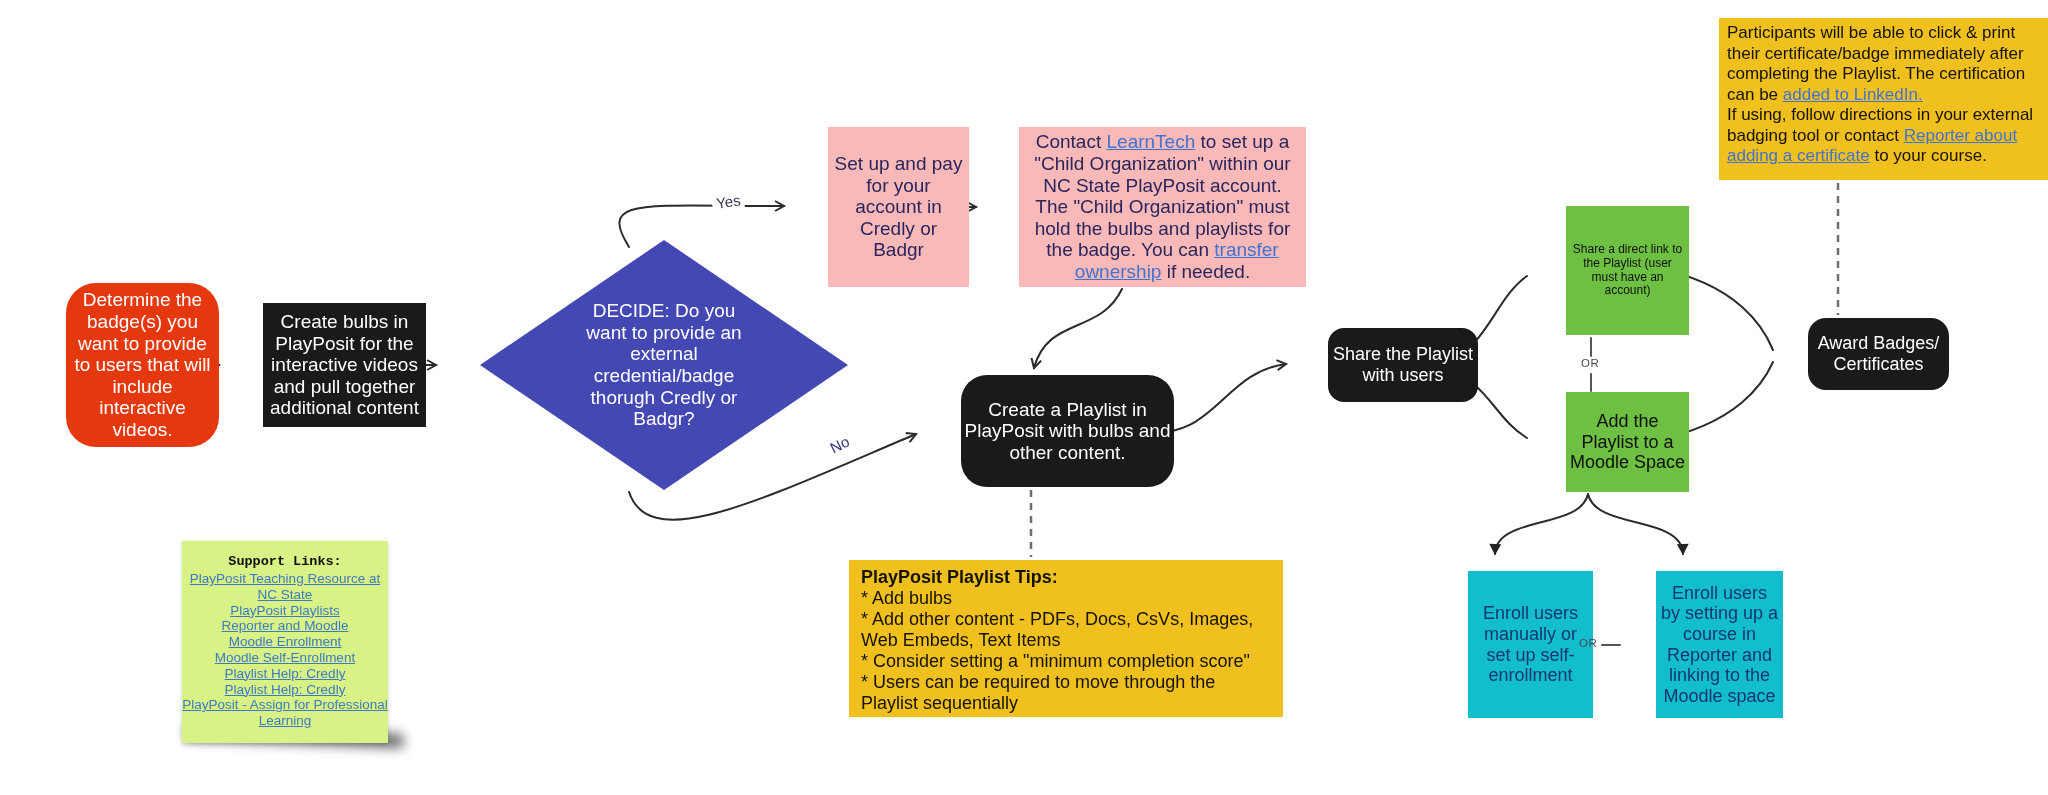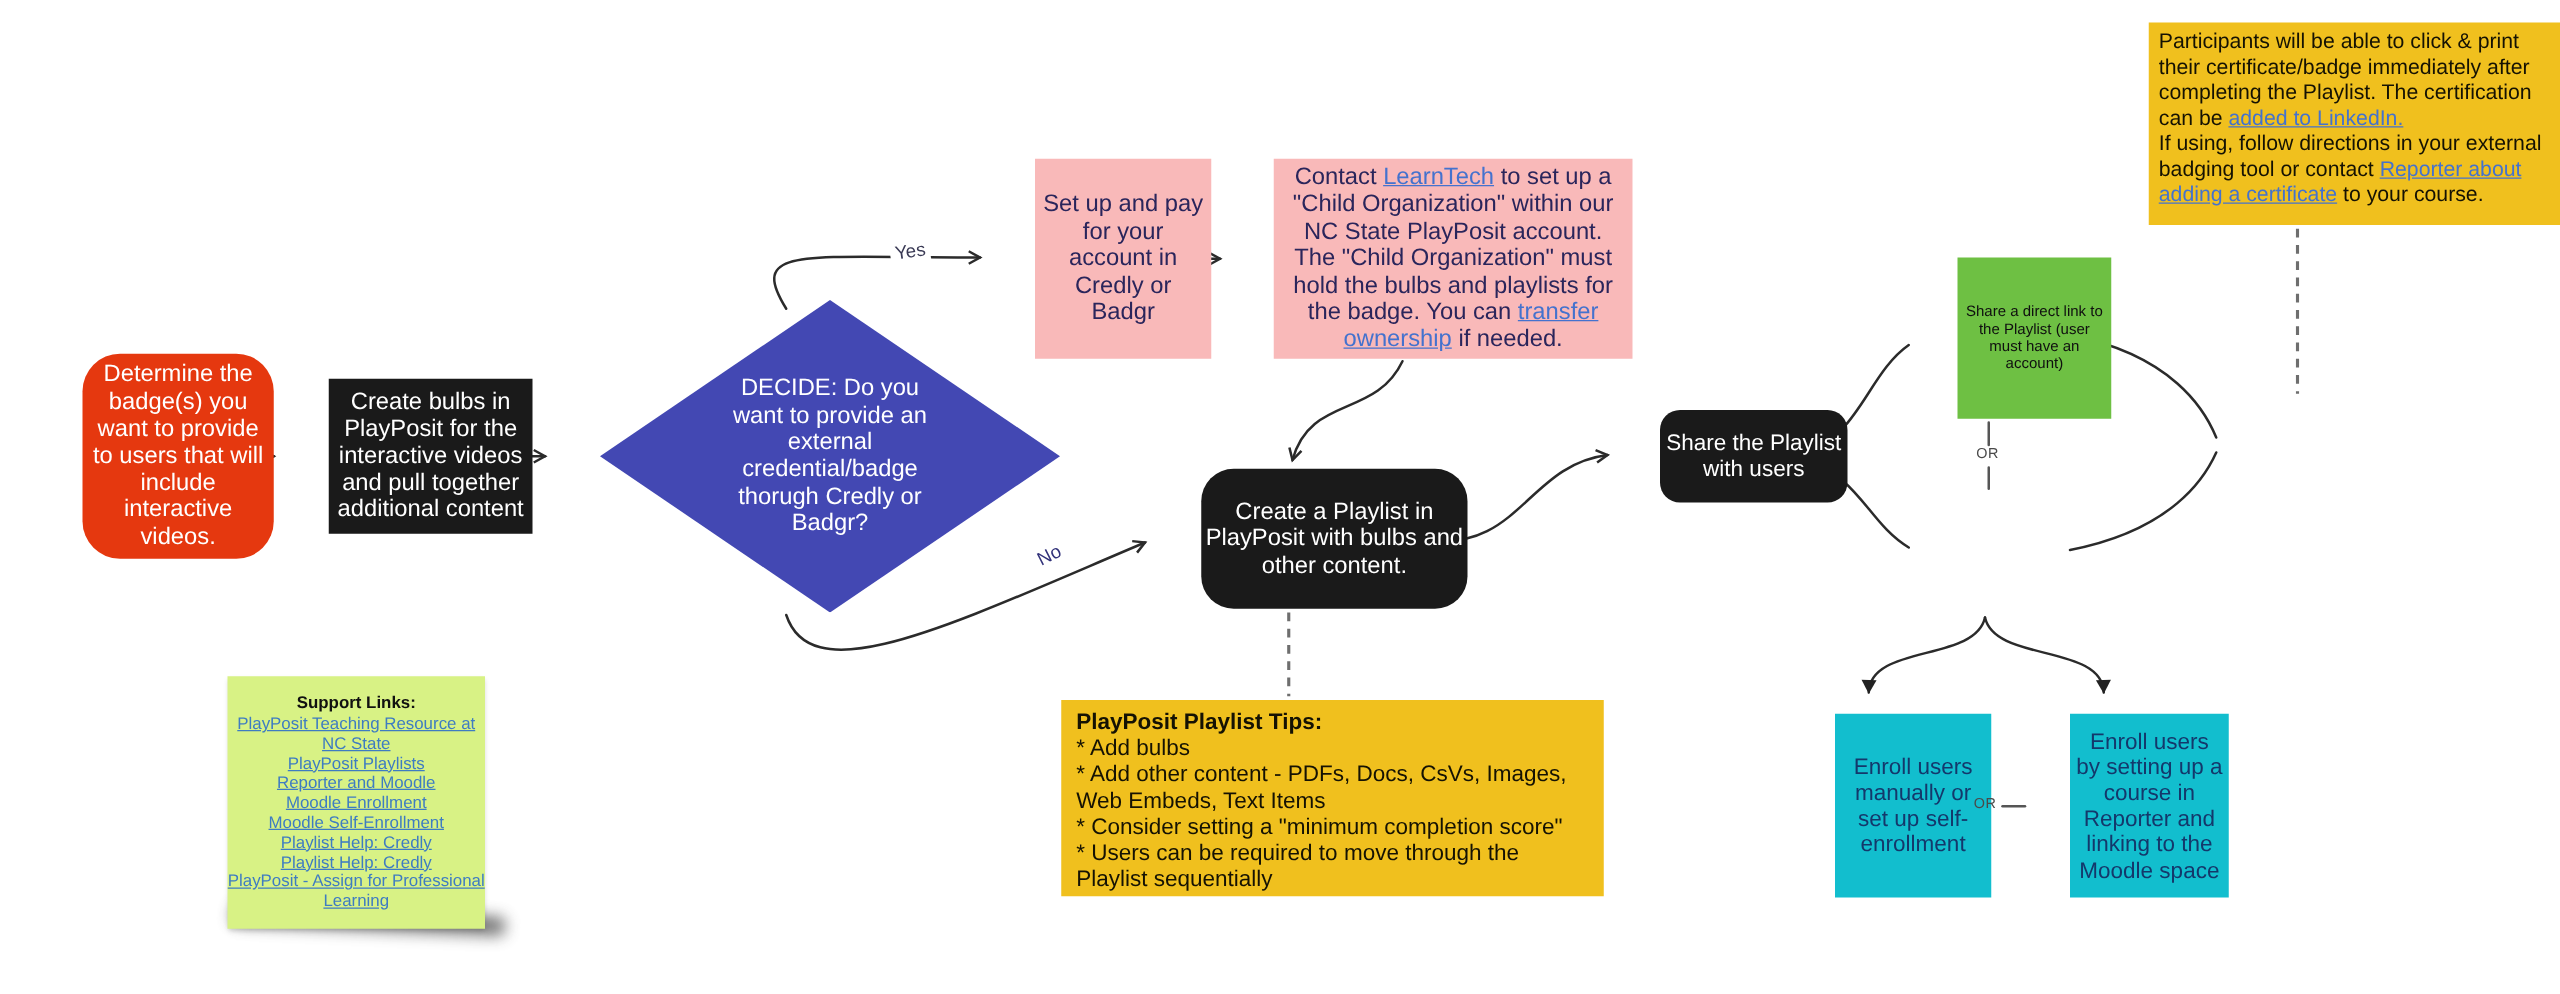--- a/index.html
+++ b/index.html
@@ -38,21 +38,21 @@
         display:block;text-align:left;padding:7px 12px;}
   .tips .title{font-weight:bold;}
   .participants{left:1683px;top:18px;width:332px;height:162px;font-size:17px;line-height:20.5px;
         display:block;text-align:left;padding:5px 8px;}
   .participants p{margin:0;}
   .lnk{color:#4472CE;text-decoration:underline;cursor:pointer;}
   
   .sticky{left:182px;top:541px;width:206px;height:202px;background:#D8F285;display:block;
           padding-top:13px;box-sizing:border-box;text-align:center;position:absolute;
           box-shadow:0 2px 4px rgba(0,0,0,0.18);}
-  .sticky .title{font-weight:bold;font-size:13.5px;color:#111;margin-bottom:2px;}
+  .sticky .title{font-weight:bold;font-size:13.5px;color:#111;margin-bottom:2px;font-family:Liberation Mono, monospace;}
   .sticky a{display:block;font-size:13.5px;line-height:15.8px;color:#3E7CC2;
             text-decoration:underline;}
   .sticky-shadow{position:absolute;left:186px;top:729px;width:218px;height:15px;
                  background:#3c3c3c;border-radius:5px;transform:rotate(2.5deg);
                  filter:blur(6px);opacity:.72;}
   
   .edge-label{position:absolute;font-size:15px;background:#fff;padding:0 4px;}
   .lbl-yes{left:712px;top:193px;color:#3A3A55;transform:rotate(-8deg);}
   .lbl-no{left:826px;top:436px;color:#32327A;transform:rotate(-27deg);}
   .or-label{position:absolute;font-size:11.5px;color:#4a4a4a;letter-spacing:.5px;}
@@ -126,21 +126,28 @@
   </div>
 
   <div class="node share">
     <span>Share the Playlist with users</span>
   </div>
 
   <div class="node green1">
     <span>Share a direct link to the Playlist (user must have an account)</span>
   </div>
 
+  <div class="node green2">
+    <span>Add the Playlist to a Moodle Space</span>
+  </div>
 
+  <div class="node award">
+    <span>Award Badges/
+Certificates</span>
+  </div>
 
   <div class="node cyan1">
     <span>Enroll users manually or set up self-enrollment</span>
   </div>
 
   <div class="node cyan2">
     <span>Enroll users by setting up a course in Reporter and linking to the Moodle space</span>
   </div>
 
   <div class="node gold tips">

